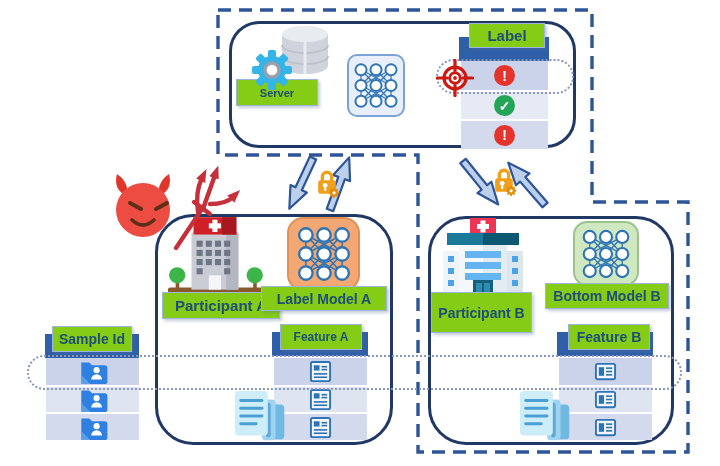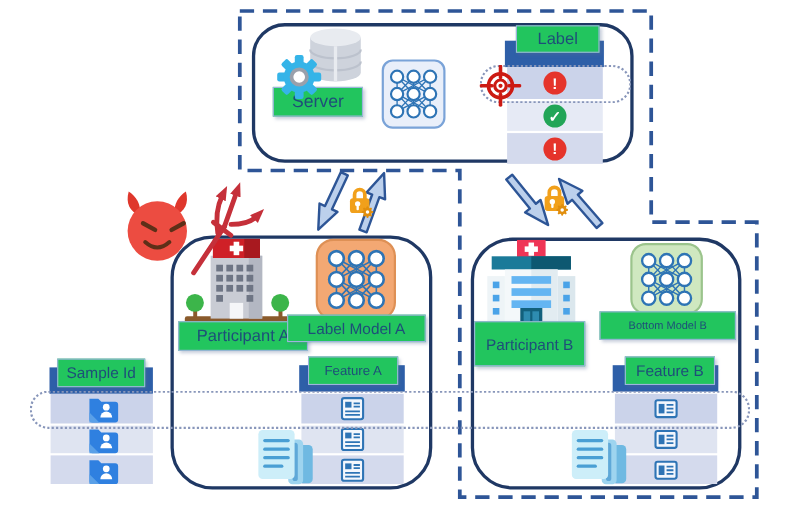--- a/index.html
+++ b/index.html
@@ -7,22 +7,22 @@
     position:relative;width:720px;height:466px;background:#ffffff;overflow:hidden;
     font-family:"Liberation Sans", sans-serif;
   }
   .abs{position:absolute;}
   svg{display:block;}
   .box{
     position:absolute;border:3.5px solid #1f3864;border-radius:38px;
     background:transparent;box-sizing:border-box;z-index:1;
   }
   .plate{
-    position:absolute;background:#22c55e;border:1px solid #9db4dd;
-    color:#1e4e79;font-weight:normal;display:flex;align-items:center;justify-content:center;
+    position:absolute;background:#84cc16;border:1px solid #9db4dd;
+    color:#1e4e79;font-weight:bold;display:flex;align-items:center;justify-content:center;
     box-sizing:border-box;z-index:2;box-shadow:2px 2px 3px rgba(90,110,150,.35);
     white-space:nowrap;
   }
   .banner{position:absolute;background:#2e5fa8;z-index:1;}
   .row{
     position:absolute;display:flex;align-items:center;justify-content:center;
     z-index:2;
   }
   .status{
     width:21px;height:21px;border-radius:50%;color:#fff;font-weight:bold;
@@ -101,21 +101,21 @@
           <rect x="26" y="28" width="8" height="40" rx="2"></rect>
           <rect x="10" y="44" width="40" height="8" rx="2"></rect>
           <rect x="26" y="28" width="8" height="40" rx="2" transform="rotate(45 30 48)"></rect>
           <rect x="26" y="28" width="8" height="40" rx="2" transform="rotate(135 30 48)"></rect>
           <circle cx="30" cy="48" r="14"></circle>
         </g>
         <circle cx="30" cy="48" r="7" fill="#ffffff" stroke="#9aa0ab" stroke-width="3.4"></circle>
       </g>
     </svg>
   </div>
-  <div class="plate" style="left:248px;top:79px;width:82px;height:27px;font-size:16px;">
+  <div class="plate" style="left:236px;top:79px;width:82px;height:27px;font-size:11px;">
     <span>Server</span>
   </div>
 
   <div class="modelbox" style="left:347px;top:54px;width:58px;height:63px;background:#e9effa;border:2px solid #7aa3d8;border-radius:10px;">
     <svg width="48" height="53">
         <use href="#nnet"></use>
       </svg>
   </div>
 
   <div class="banner" style="left:459px;top:37px;width:90px;height:24px;"></div>
@@ -316,21 +316,21 @@
   </div>
   <div class="plate" style="left:431px;top:292px;width:101px;height:41px;font-size:14px;z-index:5">
     <span>Participant B</span>
   </div>
 
   <div class="modelbox" style="left:573px;top:221px;width:66px;height:65px;background:#cfe8c0;border:2.5px solid #9bc48c;border-radius:14px;">
     <svg width="52" height="54">
         <use href="#nnet"></use>
       </svg>
   </div>
-  <div class="plate" style="left:545px;top:283px;width:124px;height:26px;font-size:10px;z-index:5">
+  <div class="plate" style="left:545px;top:283px;width:124px;height:26px;font-size:14px;z-index:5">
     <span>Bottom Model B</span>
   </div>
 
   <div class="banner" style="left:557px;top:332px;width:96px;height:24px;z-index:2"></div>
   <div class="plate" style="left:568px;top:324px;width:82px;height:26px;font-size:14px;z-index:3">
     <span>Feature B</span>
   </div>
   <div class="row" style="left:559px;top:358px;width:93px;height:27px;background:#cbd3ea;">
     <svg width="23" height="23" viewBox="0 0 24 24">
       <rect x="2" y="4" width="20" height="16" rx="2" fill="#f3f7fd" stroke="#2e74b5" stroke-width="2"></rect>

